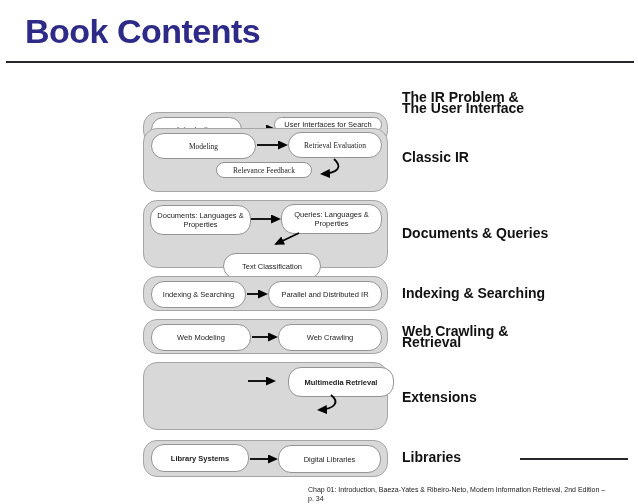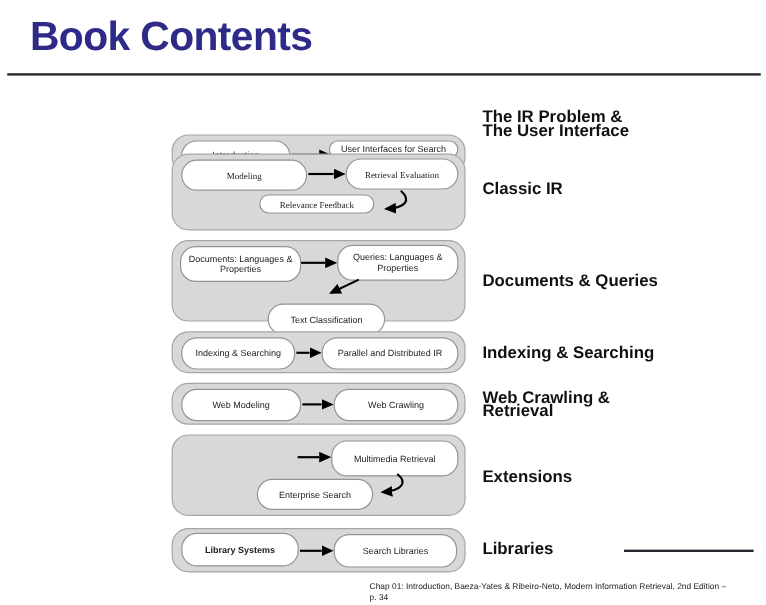--- a/index.html
+++ b/index.html
@@ -164,22 +164,21 @@
       </defs>
     <line x1="0" y1="5" x2="16" y2="5" marker-end="url(#m7)"></line>
   </svg>
 </div>
 <div class="glabel" style="top:326px;">
   <span>Web Crawling &amp;</span>
   <span>Retrieval</span>
 </div>
 
 <div class="group" style="top:362px;height:68px;">
-  <div class="node" style="left:132px;top:4px;width:106px;height:30px;">Multimedia Retrieval</div>
-  <div class="node" style="left:70px;top:36px;width:97px;height:26px;">Enterprise Search</div>
+  <div class="node" style="left:144px;top:4px;width:106px;height:30px;font-weight:bold;">Multimedia Retrieval</div>
   <svg class="arrow" style="left:104px;top:13px;" width="28" height="10" viewBox="0 0 28 10">
     <defs>
         <marker id="m8" markerUnits="userSpaceOnUse" markerWidth="10" markerHeight="9" refX="0" refY="4.5" orient="auto">
           <path d="M0,0 L10,4.5 L0,9 Z" fill="#000"></path>
         </marker>
       </defs>
     <line x1="0" y1="5" x2="18" y2="5" marker-end="url(#m8)"></line>
   </svg>
   <svg class="arrow" style="left:155px;top:30px;" width="50" height="26" viewBox="0 0 50 26">
     <defs>
@@ -189,21 +188,21 @@
       </defs>
     <path class="curve" d="M32,2 C41,9 36,16 20,17" marker-end="url(#m9)"></path>
   </svg>
 </div>
 <div class="glabel" style="top:392px;">
   <span>Extensions</span>
 </div>
 
 <div class="group" style="top:440px;height:37px;">
   <div class="node" style="left:7px;top:3px;width:98px;height:28px;font-weight:bold;">Library Systems</div>
-  <div class="node" style="left:134px;top:4px;width:103px;height:28px;">Search Libraries</div>
+  <div class="node" style="left:134px;top:4px;width:103px;height:28px;">Digital Libraries</div>
   <svg class="arrow" style="left:106px;top:13px;" width="28" height="10" viewBox="0 0 28 10">
     <defs>
         <marker id="m10" markerUnits="userSpaceOnUse" markerWidth="10" markerHeight="9" refX="0" refY="4.5" orient="auto">
           <path d="M0,0 L10,4.5 L0,9 Z" fill="#000"></path>
         </marker>
       </defs>
     <line x1="0" y1="5" x2="18" y2="5" marker-end="url(#m10)"></line>
   </svg>
 </div>
 <div class="glabel" style="top:452px;">

